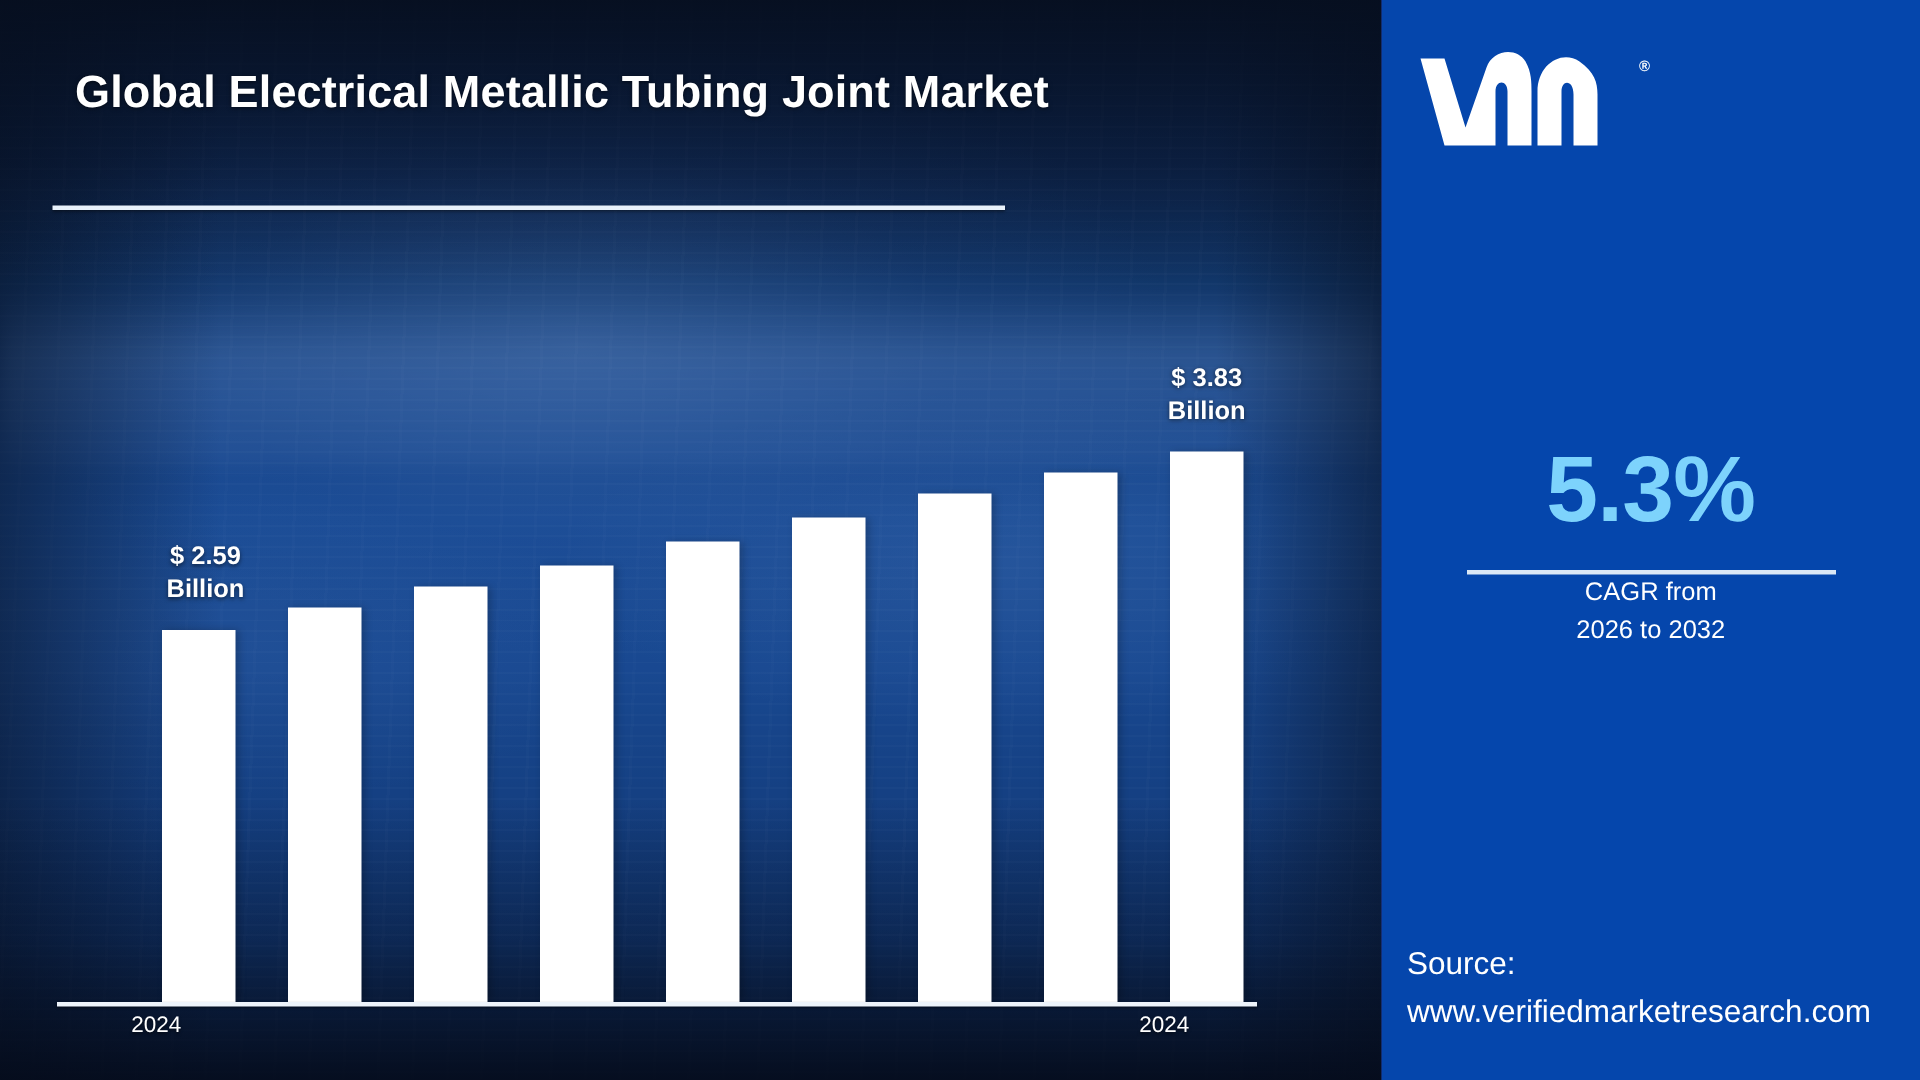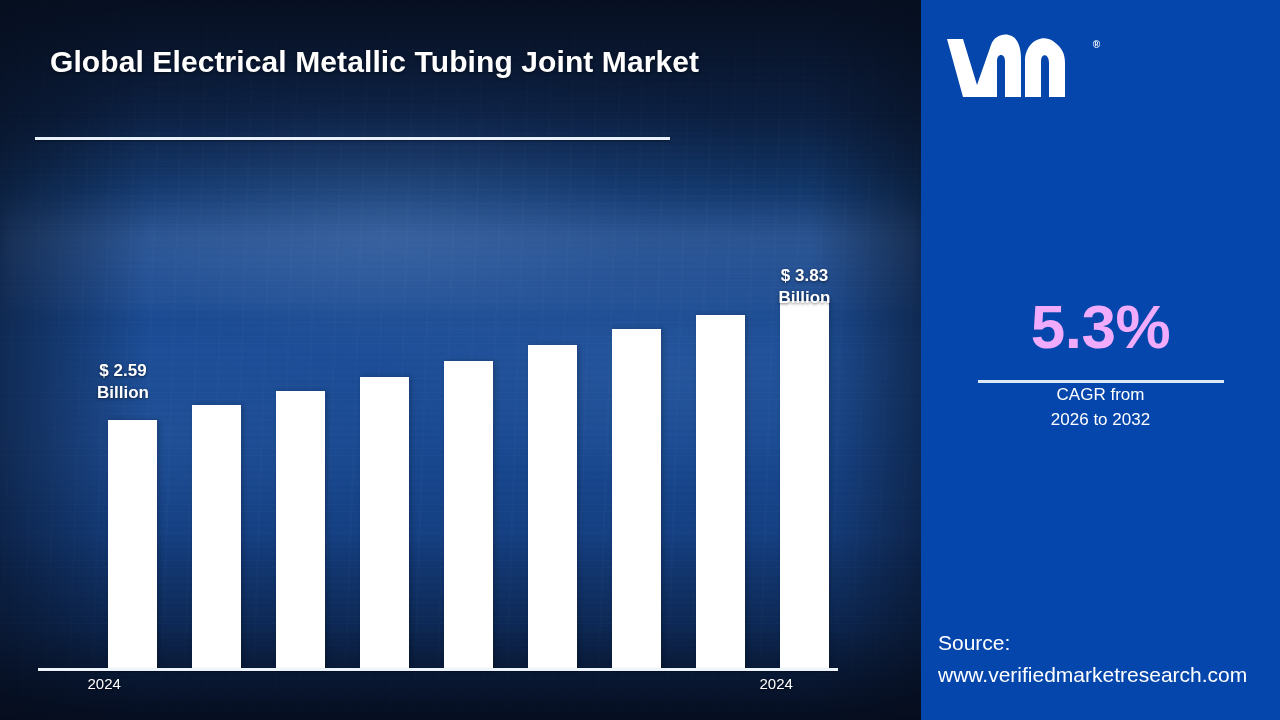--- a/index.html
+++ b/index.html
@@ -171,21 +171,21 @@
     font-weight: bold;
   }
 
   #cagr-block {
     position: absolute;
     left: 0; top: 296px;
     width: 359px;
     text-align: center;
   }
   #cagr-value {
-    color: #f0abfc;
+    color: #7dd3fc;
     font-size: 62px;
     font-weight: bold;
     line-height: 1;
     letter-spacing: -0.5px;
   }
   #cagr-rule {
     margin: 22px auto 0 auto;
     width: 246px; height: 3px;
     background: #dbe8f6;
   }
@@ -229,23 +229,23 @@
           <div class="bar" style="left: 192px; top: 405.446px; width: 49px; height: 262.554px;"></div>
           <div class="bar" style="left: 276px; top: 391.073px; width: 49px; height: 276.927px;"></div>
           <div class="bar" style="left: 360px; top: 376.7px; width: 49px; height: 291.3px;"></div>
           <div class="bar" style="left: 444px; top: 361.368px; width: 49px; height: 306.632px;"></div>
           <div class="bar" style="left: 528px; top: 345.078px; width: 49px; height: 322.922px;"></div>
           <div class="bar" style="left: 612px; top: 328.789px; width: 49px; height: 339.211px;"></div>
           <div class="bar" style="left: 696px; top: 315.373px; width: 49px; height: 352.627px;"></div>
           <div class="bar" style="left: 780px; top: 301px; width: 49px; height: 367px;"></div>
         </div>
       <div id="labels-layer">
-          <div class="bar-value-label" style="left: 58px; top: 359.82px;">$ 2.59
+          <div class="bar-value-label" style="left: 72px; top: 359.82px;">$ 2.59
 Billion</div>
-          <div class="bar-value-label" style="left: 739.5px; top: 241px; margin-top: 24px;">$ 3.83
+          <div class="bar-value-label" style="left: 739.5px; top: 241px;">$ 3.83
 Billion</div>
         </div>
       <div id="ticks-layer">
           <div class="axis-tick-label" style="left: 87.5px;">2024</div>
           <div class="axis-tick-label" style="left: 759.5px;">2024</div>
         </div>
       <div id="axis-line"></div>
     </div>
   </div>
 

